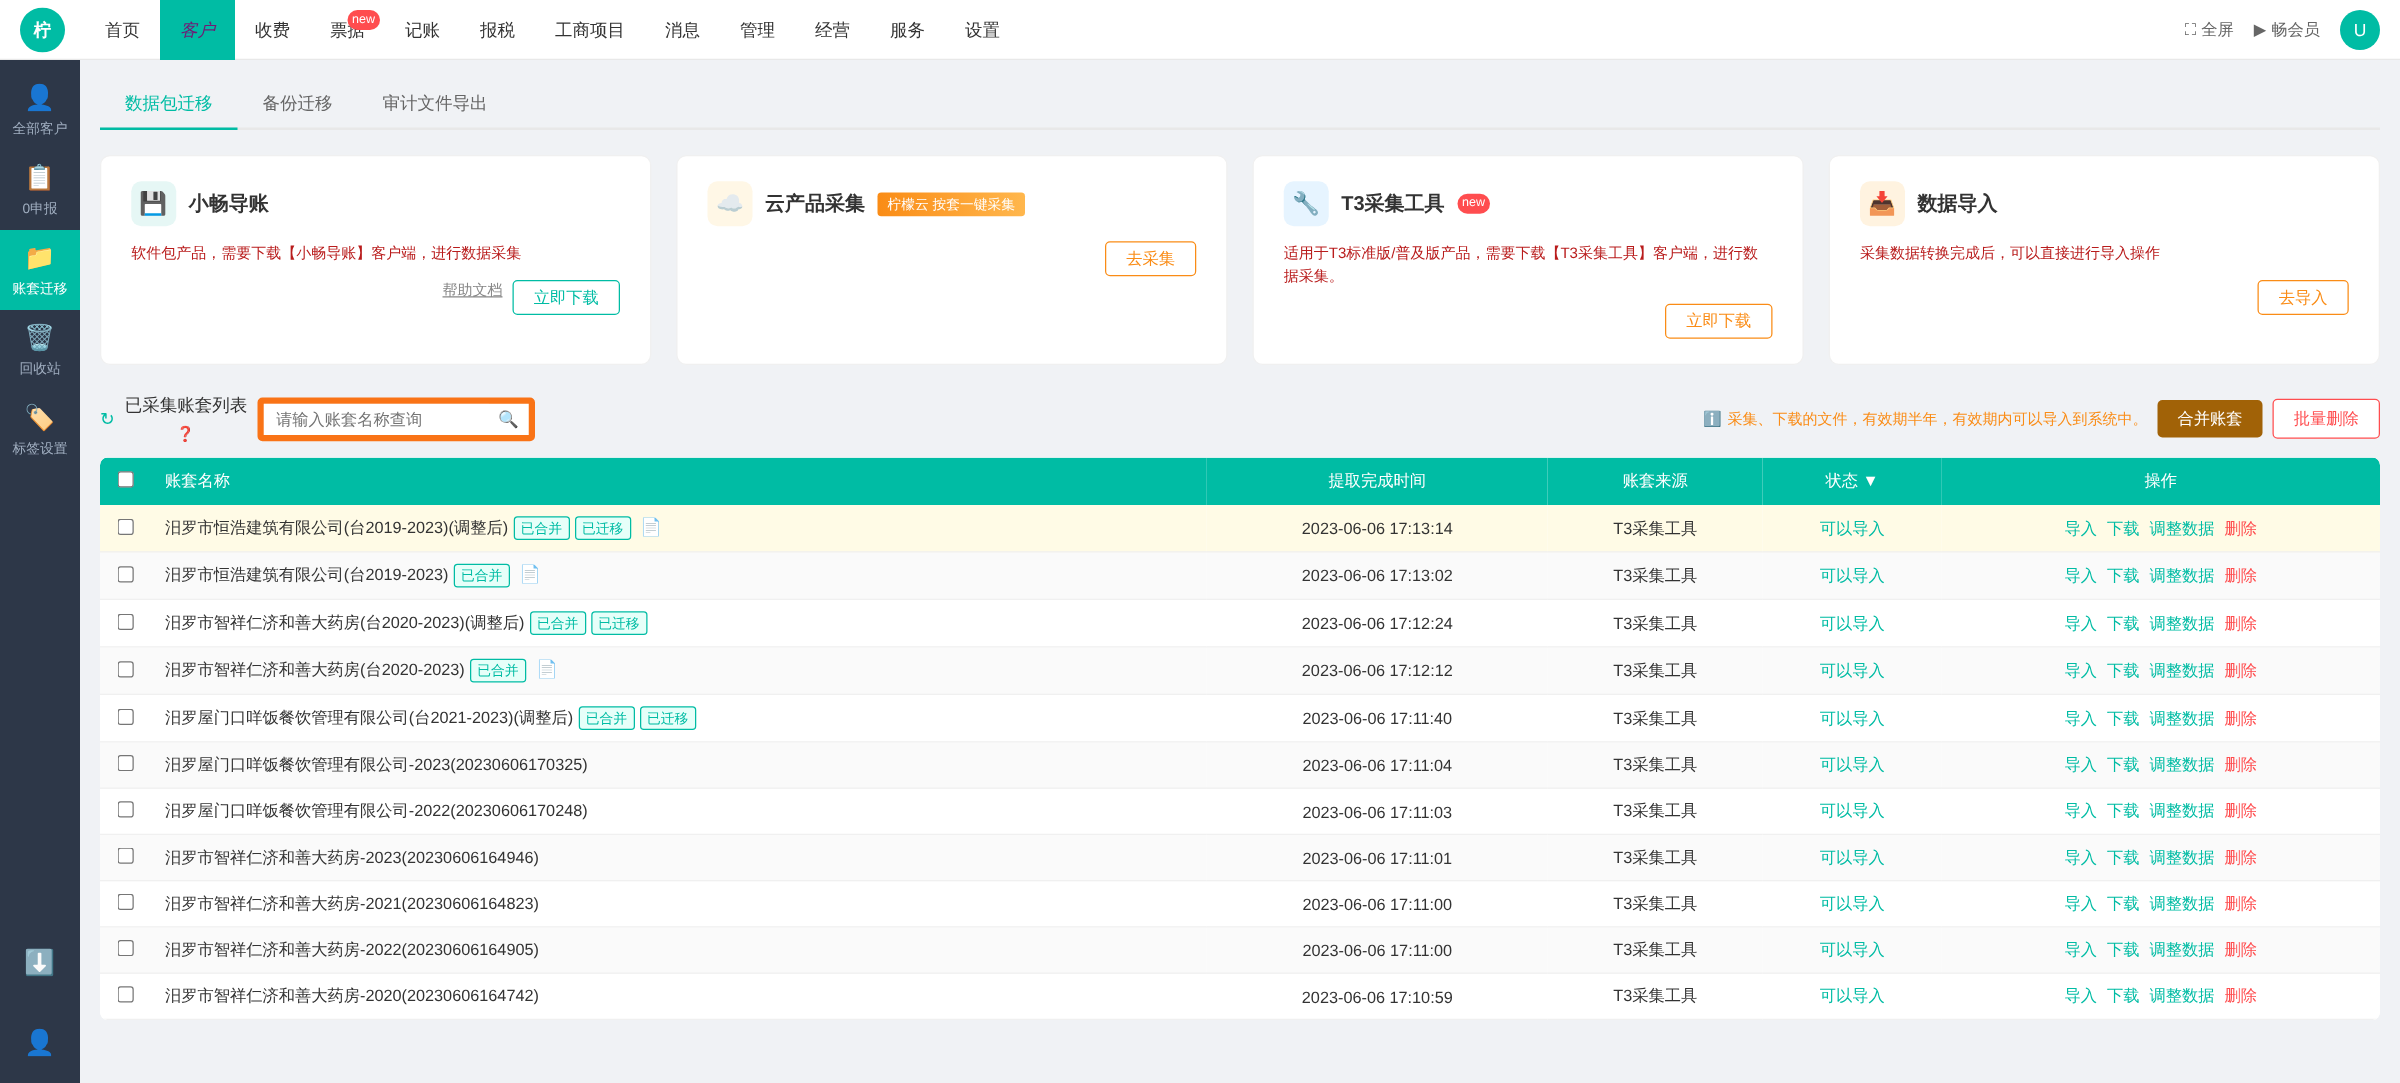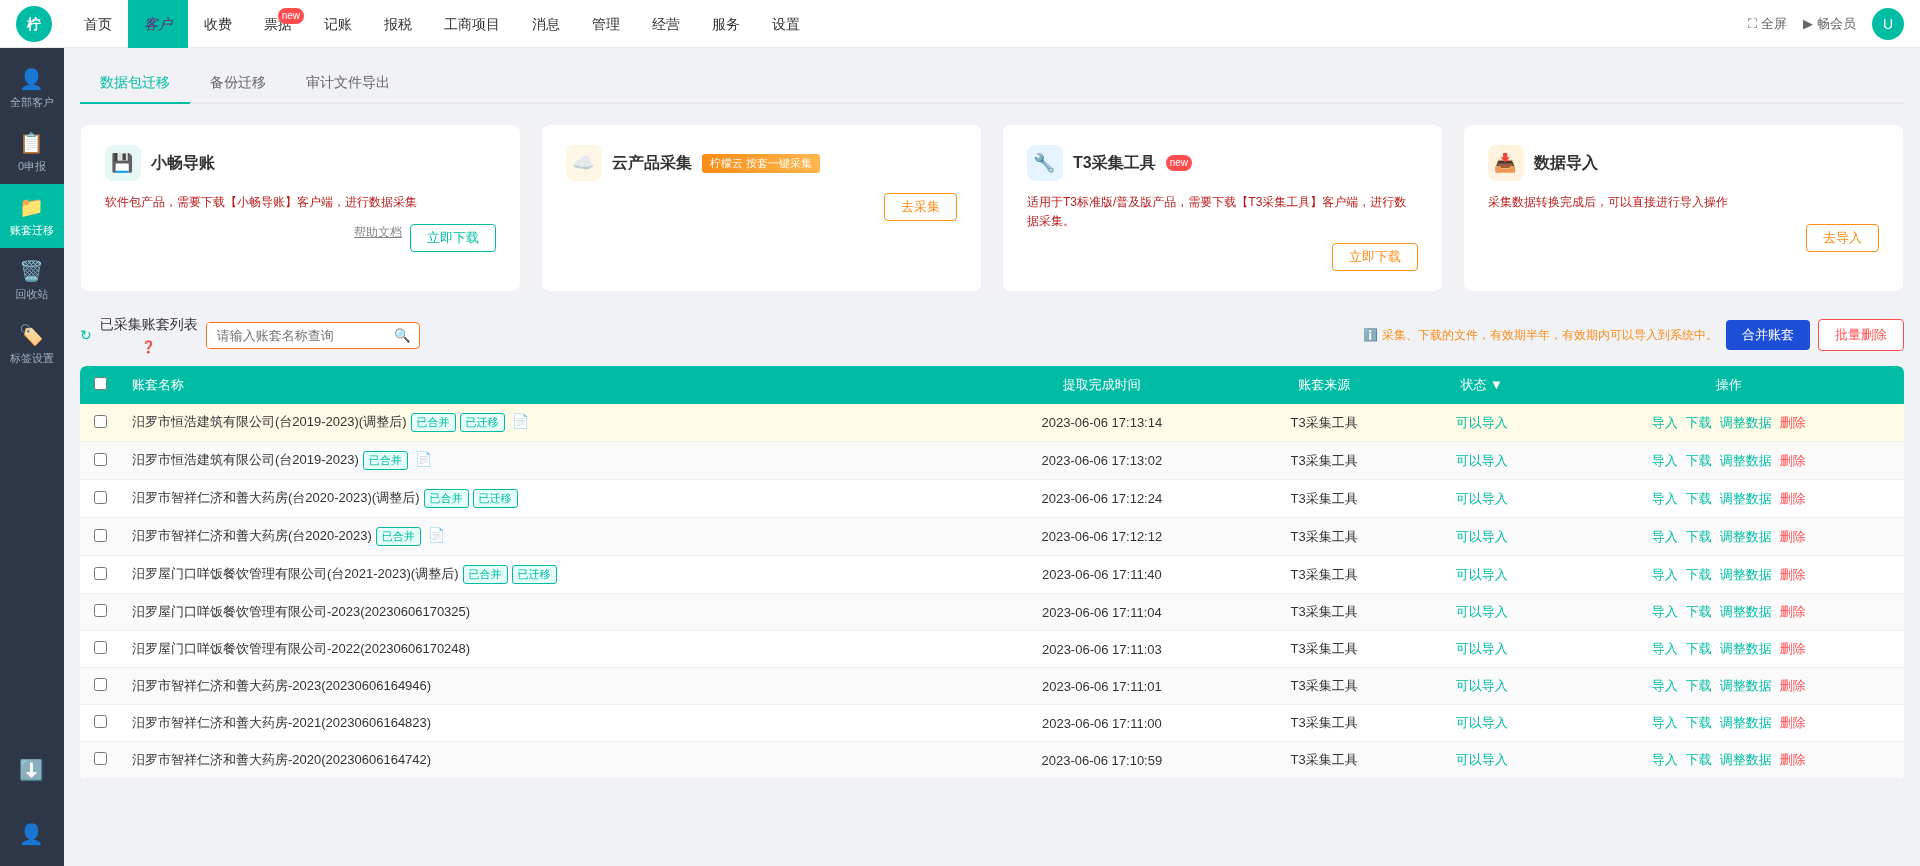--- a/index.html
+++ b/index.html
@@ -71,25 +71,25 @@
     .btn-outline {
       border: 1px solid #fa8c16; color: #fa8c16; background: #fff; padding: 4px 16px; border-radius: 4px;
       cursor: pointer; font-size: 13px;
     }
     .btn-outline.teal { border-color: #00bca4; color: #00bca4; }
 
     
     .list-header { display: flex; align-items: center; gap: 8px; margin-bottom: 12px; }
     .list-title { font-size: 14px; font-weight: 500; color: #333; display: flex; align-items: center; gap: 6px; flex-direction: column; }
     .refresh-icon { color: #00bca4; cursor: pointer; font-size: 14px; }
-    .search-box { display: flex; align-items: center; border: 1px solid #f97316; border-radius: 4px; overflow: hidden; background: #fff; }
+    .search-box { display: flex; align-items: center; border: 5px solid #f97316; border-radius: 4px; overflow: hidden; background: #fff; }
     .search-input { border: none; outline: none; padding: 5px 10px; font-size: 13px; width: 180px; }
     .search-btn { background: none; border: none; cursor: pointer; padding: 5px 8px; color: #999; }
     .info-text { margin-left: auto; color: #fa8c16; font-size: 12px; display: flex; align-items: center; gap: 4px; }
-    .btn-teal { background: #1d4ed8; color: #fff; border: none; padding: 6px 16px; border-radius: 4px; cursor: pointer; font-size: 13px; }
+    .btn-teal { background: #a16207; color: #fff; border: none; padding: 6px 16px; border-radius: 4px; cursor: pointer; font-size: 13px; }
     .btn-danger-outline { border: 1px solid #ff4d4f; color: #ff4d4f; background: #fff; padding: 6px 16px; border-radius: 4px; cursor: pointer; font-size: 13px; }
 
     
     .data-table { width: 100%; border-collapse: collapse; background: #fff; border-radius: 6px; overflow: hidden; }
     .data-table thead { background: #00bca4; }
     .data-table thead th { color: #fff; padding: 10px 12px; text-align: center; font-weight: 500; font-size: 13px; }
     .data-table thead th:first-child { width: 40px; }
     .data-table thead th:nth-child(2) { text-align: left; }
     .data-table tbody tr { border-bottom: 1px solid #f0f0f0; }
     .data-table tbody tr:nth-child(even) { background: #fafafa; }
@@ -339,20 +339,28 @@
           <tr>
             <td class="checkbox-cell"><input type="checkbox" style=""></td>
             <td style="text-align: left;"><span>汨罗市智祥仁济和善大药房-2021(20230606164823)</span></td>
             <td>2023-06-06 17:11:00</td>
             <td>T3采集工具</td>
             <td style="color: rgb(0, 188, 164);">可以导入</td>
             <td><span class="action-link">导入</span><span class="action-link">下载</span><span class="action-link">调整数据</span><span class="action-link danger">删除</span></td>
           </tr>
           <tr>
             <td class="checkbox-cell"><input type="checkbox" style=""></td>
+            <td style="text-align: left;"><span>汨罗市智祥仁济和善大药房-2022(20230606164905)</span></td>
+            <td>2023-06-06 17:11:00</td>
+            <td>T3采集工具</td>
+            <td style="color: rgb(0, 188, 164);">可以导入</td>
+            <td><span class="action-link">导入</span><span class="action-link">下载</span><span class="action-link">调整数据</span><span class="action-link danger">删除</span></td>
+          </tr>
+          <tr>
+            <td class="checkbox-cell"><input type="checkbox" style=""></td>
             <td style="text-align: left;"><span>汨罗市智祥仁济和善大药房-2020(20230606164742)</span></td>
             <td>2023-06-06 17:10:59</td>
             <td>T3采集工具</td>
             <td style="color: rgb(0, 188, 164);">可以导入</td>
             <td><span class="action-link">导入</span><span class="action-link">下载</span><span class="action-link">调整数据</span><span class="action-link danger">删除</span></td>
           </tr>
         </tbody>
     </table>
   </div>
 </div>

